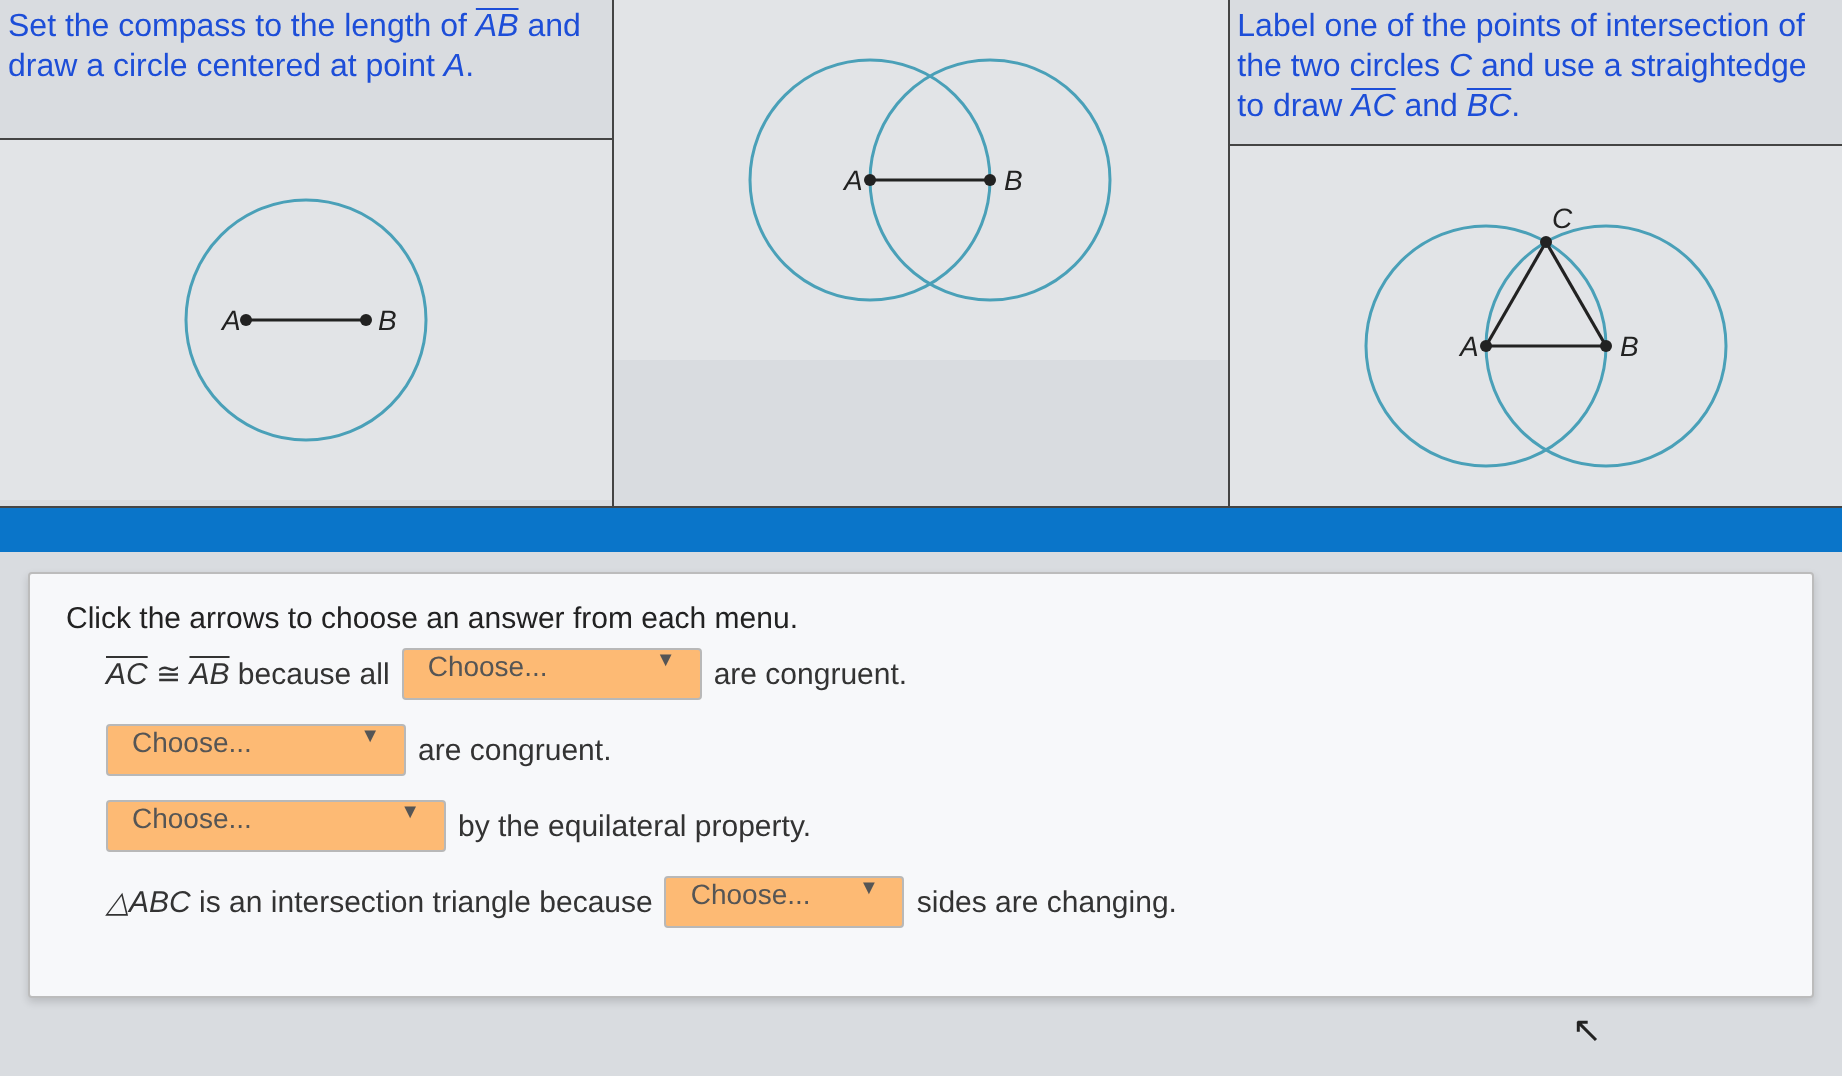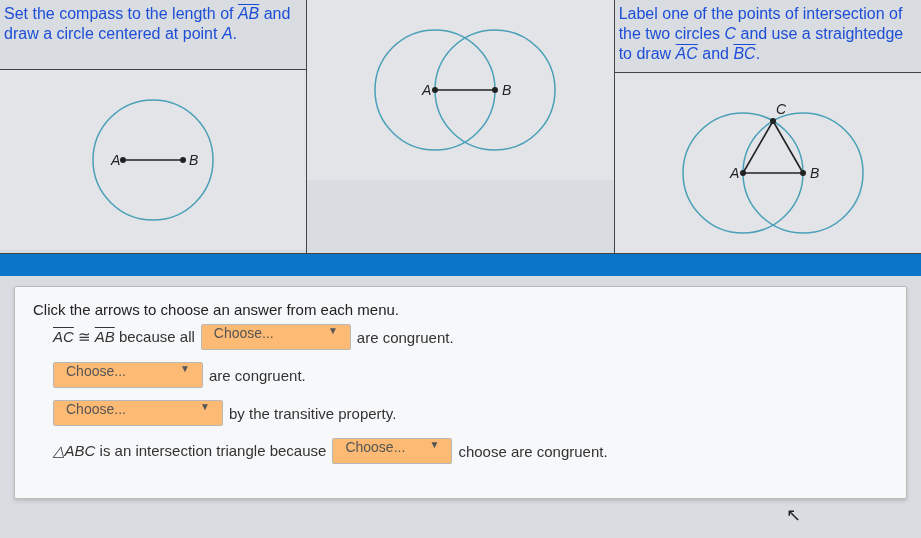--- a/index.html
+++ b/index.html
@@ -166,26 +166,26 @@
       <span class="caret">▼</span>
     </span>
     <span>are congruent.</span>
   </div>
 
   <div class="row">
     <span class="dropdown wide">
       <span>Choose...</span>
       <span class="caret">▼</span>
     </span>
-    <span>by the transitive property.</span>
+    <span>by the equilateral property.</span>
   </div>
 
   <div class="row indent">
     <span><span class="math-i">△ABC</span><span> is an intersection triangle because</span></span>
     <span class="dropdown sm">
       <span>Choose...</span>
       <span class="caret">▼</span>
     </span>
-    <span>choose are congruent.</span>
+    <span>sides are changing.</span>
   </div>
 </div>
 
 <span class="cursor">↖</span>
 
 </body></html>

